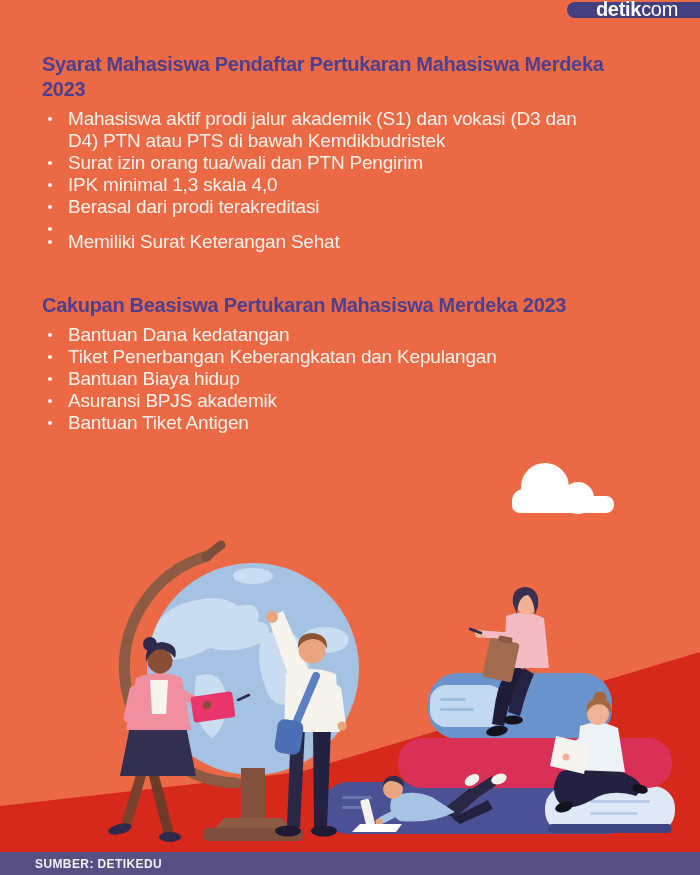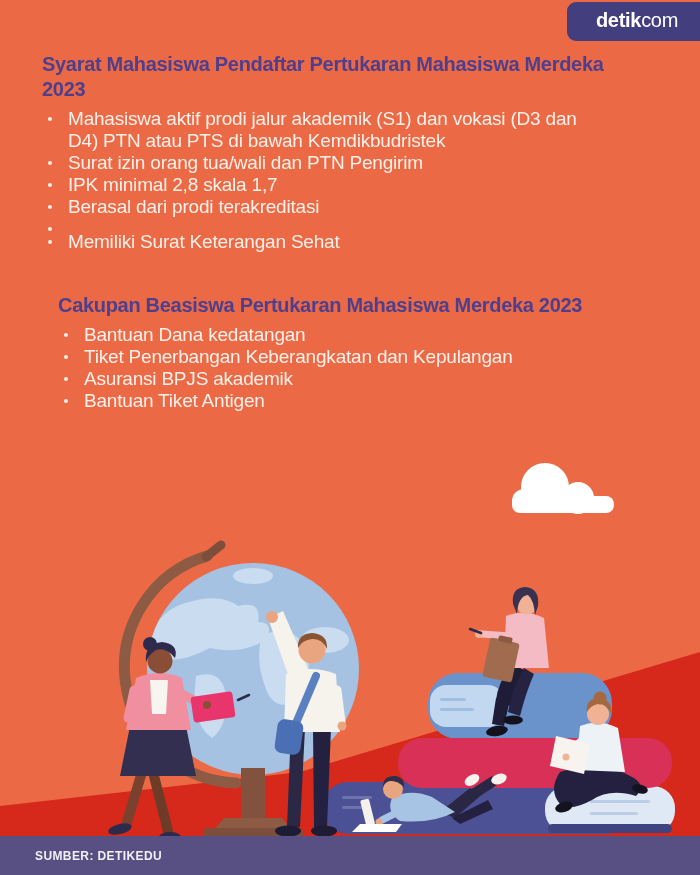--- a/index.html
+++ b/index.html
@@ -12,47 +12,47 @@
   }
   *{margin:0;padding:0;box-sizing:border-box;}
   body{background:#222;font-family:"Liberation Sans",sans-serif;}
   .poster{
     position:relative;width:700px;height:875px;margin:0 auto;
     background:var(--bg);overflow:hidden;
   }
   .scene{position:absolute;inset:0;width:700px;height:875px;display:block;}
   
   .logo-badge{
-    position:absolute;top:2px;right:0;height:39px;min-width:133px;
+    position:absolute;top:2px;right:0;height:16px;min-width:133px;
     background:var(--navy);border-radius:9px 0 0 9px;
     display:flex;align-items:center;justify-content:center;
     padding:0 15px 2px 22px;color:#fff;font-size:20px;z-index:5;
   }
   .logo-bold{font-weight:700;letter-spacing:-0.3px;}
   .logo-reg{font-weight:400;letter-spacing:-0.3px;text-align:center;}
   
   .content{position:absolute;left:42px;top:52px;width:646px;z-index:4;}
   .tblock h2{
     color:var(--purple);font-size:20px;line-height:25px;font-weight:700;
     letter-spacing:-0.3px;white-space:pre-line;margin-bottom:6px;
   }
-  .tblock.second{margin-top:40px;margin-left:16px;}
+  .tblock.second{margin-top:40px;}
   .tblock ul{list-style:none;}
   .tblock li{
     display:flex;align-items:flex-start;
     color:var(--text);font-size:19px;line-height:22px;letter-spacing:-0.2px;
   }
   .dot{
     flex:0 0 auto;width:4px;height:4px;border-radius:50%;
     background:var(--text);margin:9px 0 0 6px;
   }
   .li-text{white-space:pre-line;margin-left:16px;}
   
   .source-bar{
-    position:absolute;left:0;bottom:0;width:700px;height:39px;
+    position:absolute;left:0;bottom:0;width:700px;height:23px;
     background:var(--footer);z-index:6;
     display:flex;align-items:center;
   }
   .source-bar span{
     color:#F3EFF5;font-size:12px;font-weight:700;letter-spacing:0.4px;
     padding-left:35px;
   }
 </style>
 </head>
 <body>
@@ -213,21 +213,21 @@
             <span class="dot"></span>
             <span class="li-text">Mahasiswa aktif prodi jalur akademik (S1) dan vokasi (D3 dan
 D4) PTN atau PTS di bawah Kemdikbudristek</span>
           </li>
         <li>
             <span class="dot"></span>
             <span class="li-text">Surat izin orang tua/wali dan PTN Pengirim</span>
           </li>
         <li>
             <span class="dot"></span>
-            <span class="li-text">IPK minimal 2,8 skala 1,7</span>
+            <span class="li-text">IPK minimal 1,3 skala 4,0</span>
           </li>
         <li>
             <span class="dot"></span>
             <span class="li-text">Berasal dari prodi terakreditasi</span>
           </li>
         <li>
             <span class="dot"></span>
           </li>
         <li>
             <span class="dot"></span>
@@ -242,20 +242,24 @@
         <li>
             <span class="dot"></span>
             <span class="li-text">Bantuan Dana kedatangan</span>
           </li>
         <li>
             <span class="dot"></span>
             <span class="li-text">Tiket Penerbangan Keberangkatan dan Kepulangan</span>
           </li>
         <li>
             <span class="dot"></span>
+            <span class="li-text">Bantuan Biaya hidup</span>
+          </li>
+        <li>
+            <span class="dot"></span>
             <span class="li-text">Asuransi BPJS akademik</span>
           </li>
         <li>
             <span class="dot"></span>
             <span class="li-text">Bantuan Tiket Antigen</span>
           </li>
       </ul>
     </div>
 
   </div>

